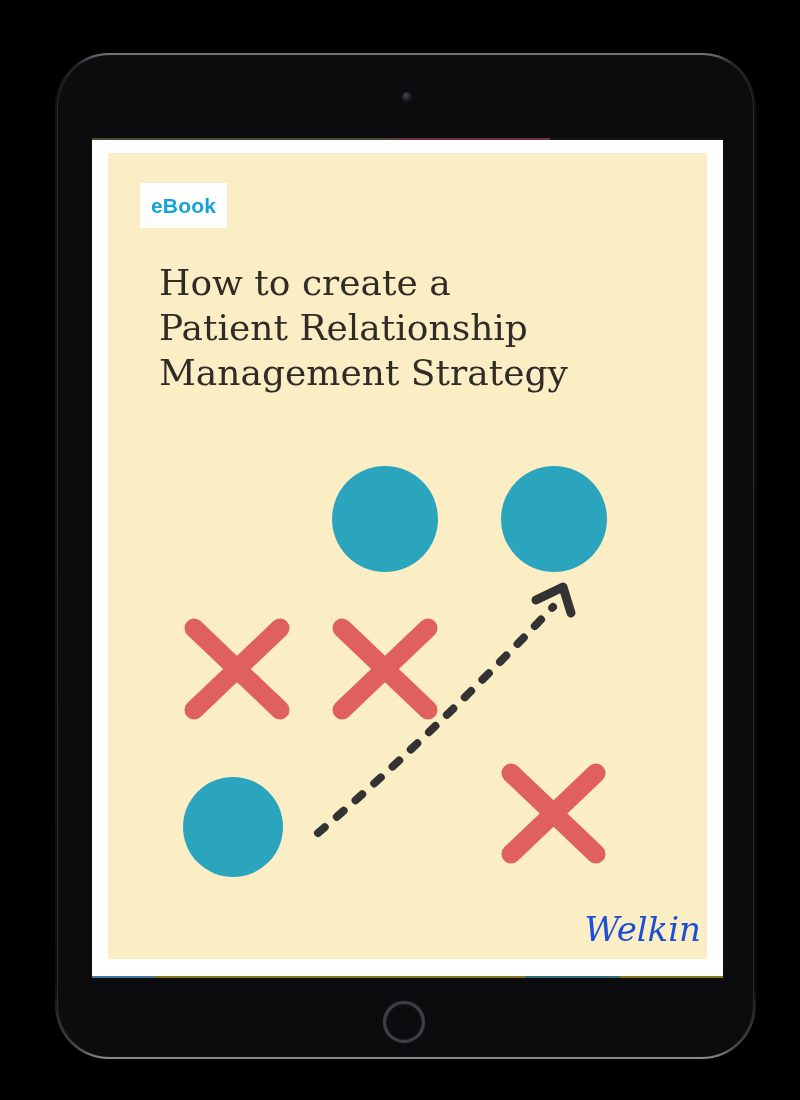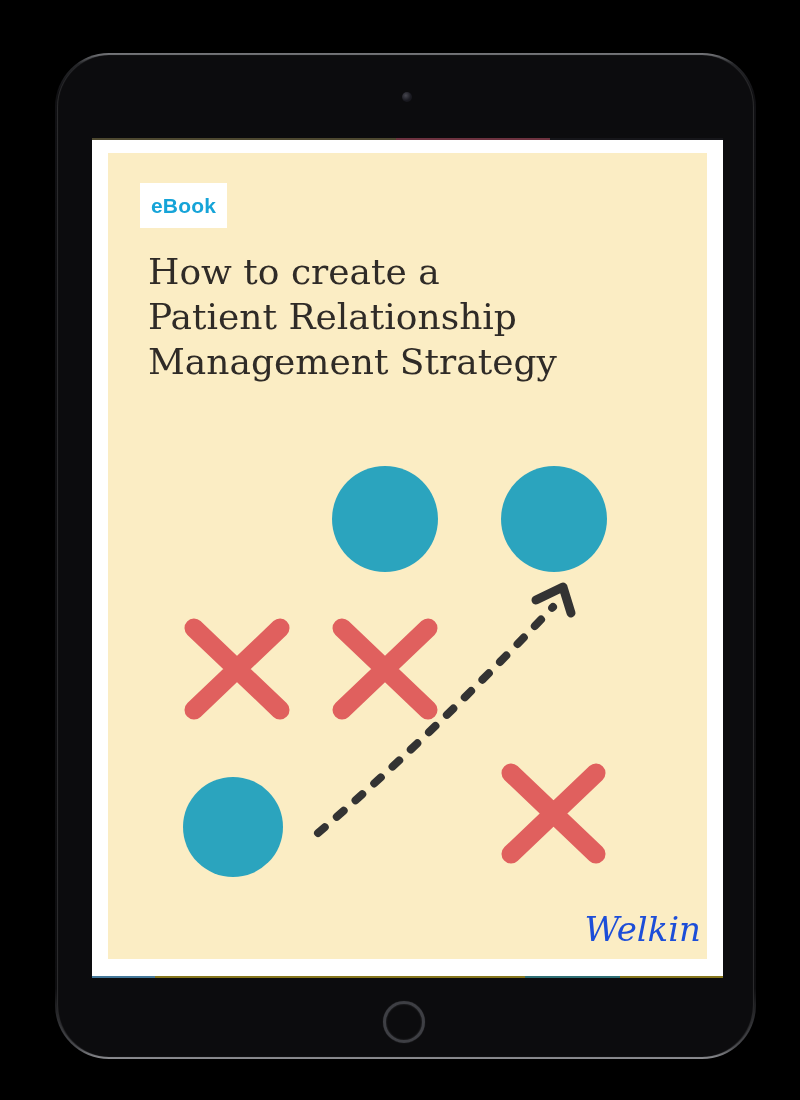--- a/index.html
+++ b/index.html
@@ -50,21 +50,21 @@
   }
   .badge{
     position:absolute;left:32px;top:30px;width:87px;height:45px;
     background:#FFFFFF;display:flex;align-items:center;justify-content:center;
   }
   .badge span{
     color:#16A4D8;font-weight:bold;font-size:21px;letter-spacing:0.2px;
     font-family:"Liberation Sans", sans-serif;
   }
   .cover-title{
-    position:absolute;left:36px;top:92px;margin:4px;
+    position:absolute;left:36px;top:92px;margin:15px;
     font-family:"DejaVu Serif", serif;
     font-weight:500;
     font-size:36px;line-height:45px;
     color:#2F2B27;
     white-space:pre-line;
     letter-spacing:0;
   }
   .diagram{position:absolute;left:0;top:0;width:599px;height:806px;}
   .wordmark{
     position:absolute;right:6px;bottom:10px;

